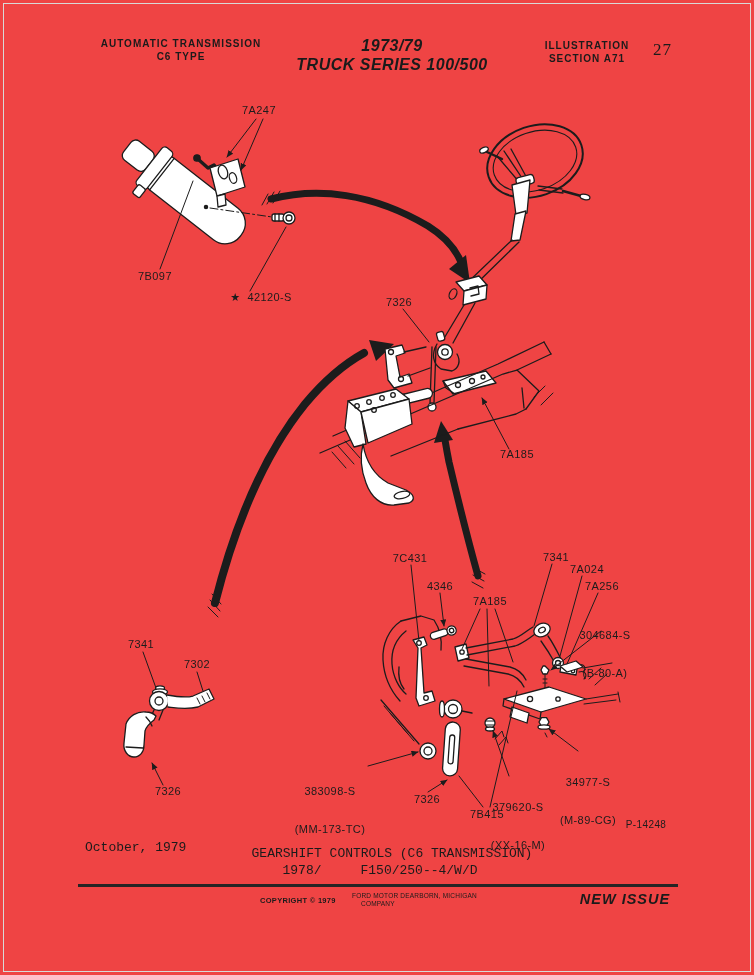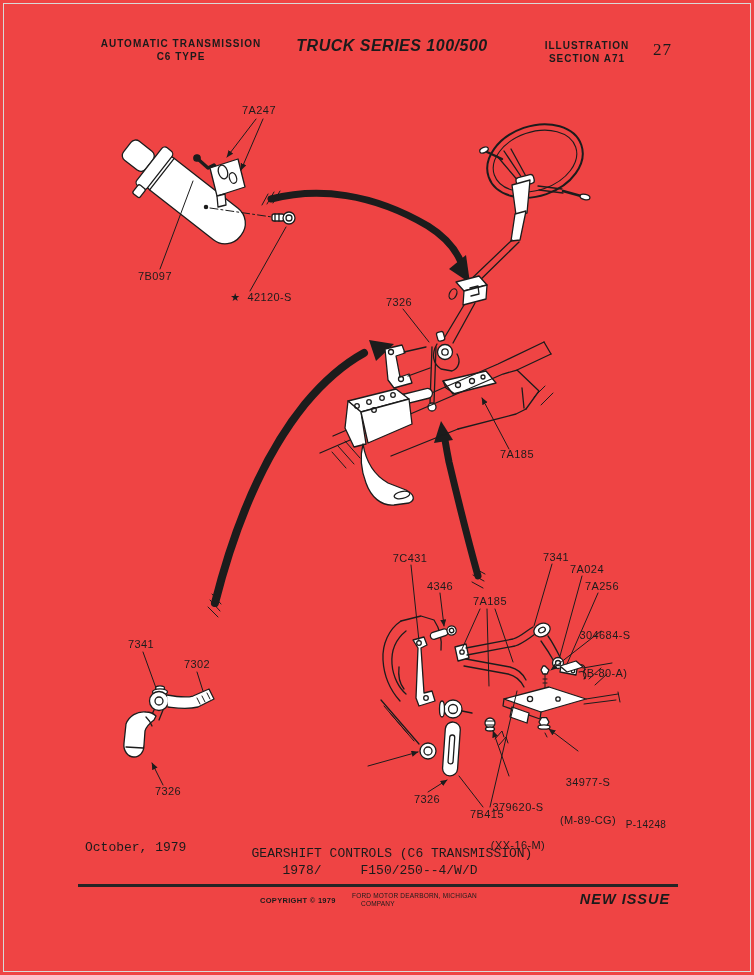--- a/index.html
+++ b/index.html
@@ -278,20 +278,21 @@
       <line x1="197" y1="672" x2="203" y2="691"></line>
       <line x1="163" y1="785" x2="152" y2="763" marker-end="url(#ah)"></line>
     </g>
   </svg>
 
   <div class="hdr" style="left:181px;top:38px;">
     <div>AUTOMATIC  TRANSMISSION</div>
     <div>C6 TYPE</div>
   </div>
   <div class="title" style="left:392px;top:36px;">
+    <div>1973/79</div>
     <div>TRUCK  SERIES  100/500</div>
   </div>
   <div class="hdr" style="left:587px;top:40px;">
     <div>ILLUSTRATION</div>
     <div>SECTION A71</div>
   </div>
   <div class="pagenum" style="left:653px;top:40px;">27</div>
 
   <div class="lbl" style="left:259px;top:104px;">7A247</div>
   <div class="lbl" style="left:155px;top:270px;">7B097</div>
@@ -304,20 +305,24 @@
   <div class="lbl" style="left:556px;top:551px;">7341</div>
   <div class="lbl" style="left:587px;top:563px;">7A024</div>
   <div class="lbl" style="left:602px;top:580px;">7A256</div>
   <div class="lbl two" style="left:605px;top:604px;">
     <div>304684-S</div>
     <div>(B-80-A)</div>
   </div>
   <div class="lbl" style="left:141px;top:638px;">7341</div>
   <div class="lbl" style="left:197px;top:658px;">7302</div>
   <div class="lbl" style="left:168px;top:785px;">7326</div>
+  <div class="lbl two" style="left:330px;top:760px;">
+    <div>383098-S</div>
+    <div>(MM-173-TC)</div>
+  </div>
   <div class="lbl" style="left:427px;top:793px;">7326</div>
   <div class="lbl" style="left:487px;top:808px;">7B415</div>
   <div class="lbl two" style="left:518px;top:776px;">
     <div>379620-S</div>
     <div>(XX-16-M)</div>
   </div>
   <div class="lbl two" style="left:588px;top:751px;">
     <div>34977-S</div>
     <div>(M-89-CG)</div>
   </div>

